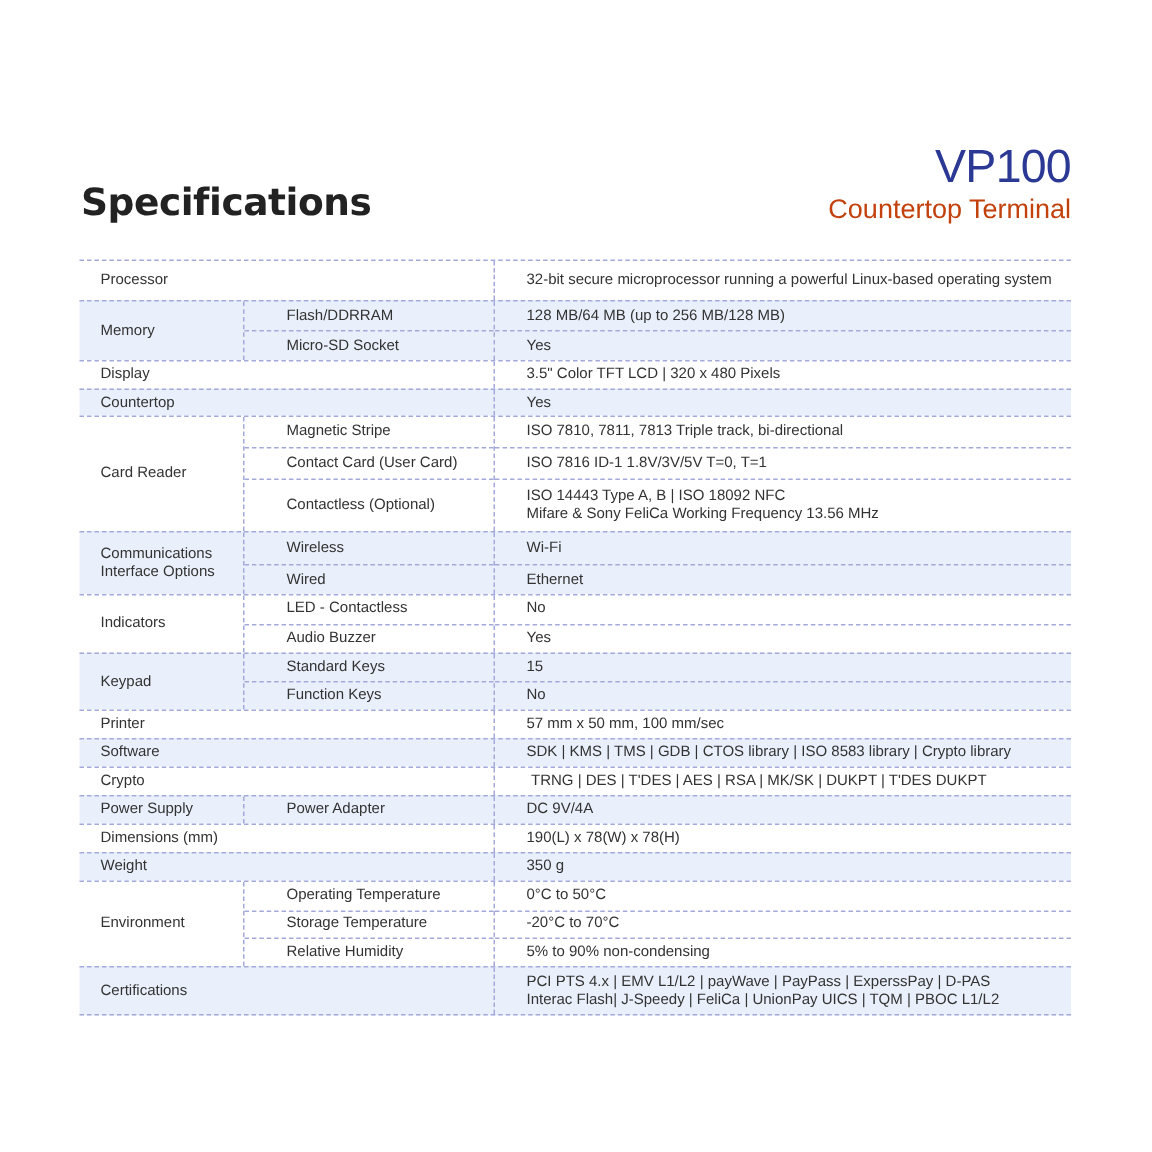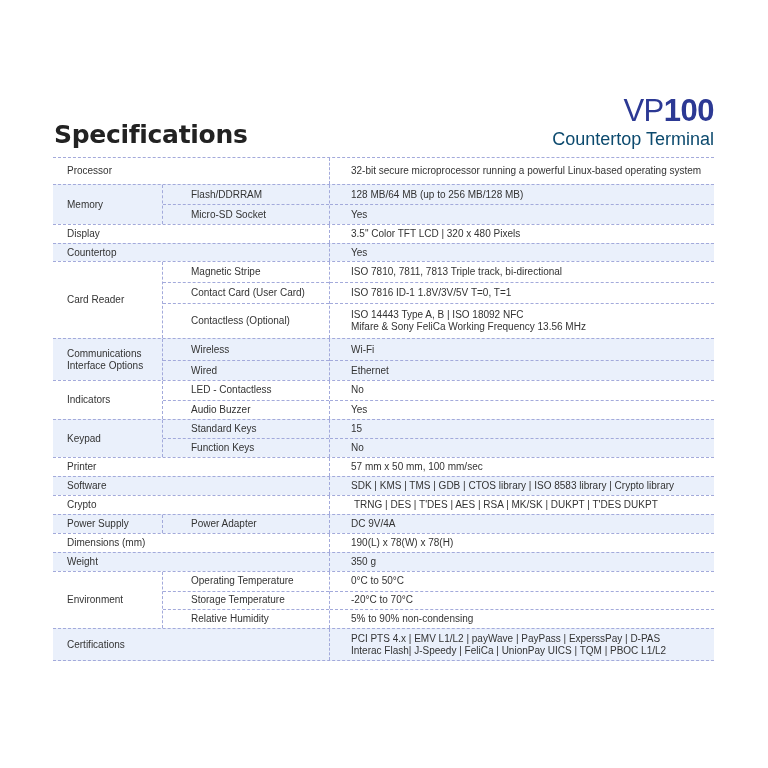--- a/index.html
+++ b/index.html
@@ -3,23 +3,23 @@
 <meta charset="utf-8">
 <style>
   html, body { margin: 0; padding: 0; background: #ffffff; }
   body { width: 768px; height: 768px; position: relative; overflow: hidden;
          font-family: "Liberation Sans", "DejaVu Sans", sans-serif; color: #333333; }
   .title { position: absolute; left: 54px; top: 120px; font-size: 25px; font-weight: bold;
            color: #222222; letter-spacing: -0.3px; font-family: "DejaVu Sans", sans-serif; }
   .brand { position: absolute; right: 54px; top: 94px; text-align: right; }
   .brand .model { font-size: 31px; color: #2c3994; line-height: 34px; letter-spacing: -0.5px; }
   .brand .model .light { font-weight: normal; text-align: center; }
-  .brand .model .bold { font-weight: bold; }
-  .brand .sub { font-size: 18px; color: #0c4a6e; line-height: 22px; margin-top: 0px; }
-  .table { position: absolute; left: 53px; top: 157px; width: 661px; }
+  .brand .model .bold { font-weight: normal; }
+  .brand .sub { font-size: 18px; color: #c2410c; line-height: 22px; margin-top: 0px; }
+  .table { position: absolute; left: 53px; top: 173px; width: 661px; }
   .row { position: relative; border-top: 1px dashed #a3aadb; display: flex; box-sizing: border-box; }
   .row.last { border-bottom: 1px dashed #a3aadb; justify-content: flex-end; }
   .row.shade { background: #eaf0fb; }
   .cat { width: 109px; box-sizing: border-box; padding-left: 14px; display: flex; align-items: center;
          font-size: 10px; line-height: 12px; color: #333; }
   .cat.wide { width: 277px; border-right: 1px dashed #a3aadb; }
   .subs { width: 168px; box-sizing: border-box; border-left: 1px dashed #a3aadb; border-right: 1px dashed #a3aadb; display: flex; flex-direction: column; }
   .vals { flex: 1; display: flex; flex-direction: column; }
   .cell { display: flex; align-items: center; font-size: 10px; line-height: 12px; box-sizing: border-box; }
   .subs .cell { padding-left: 28px; }

